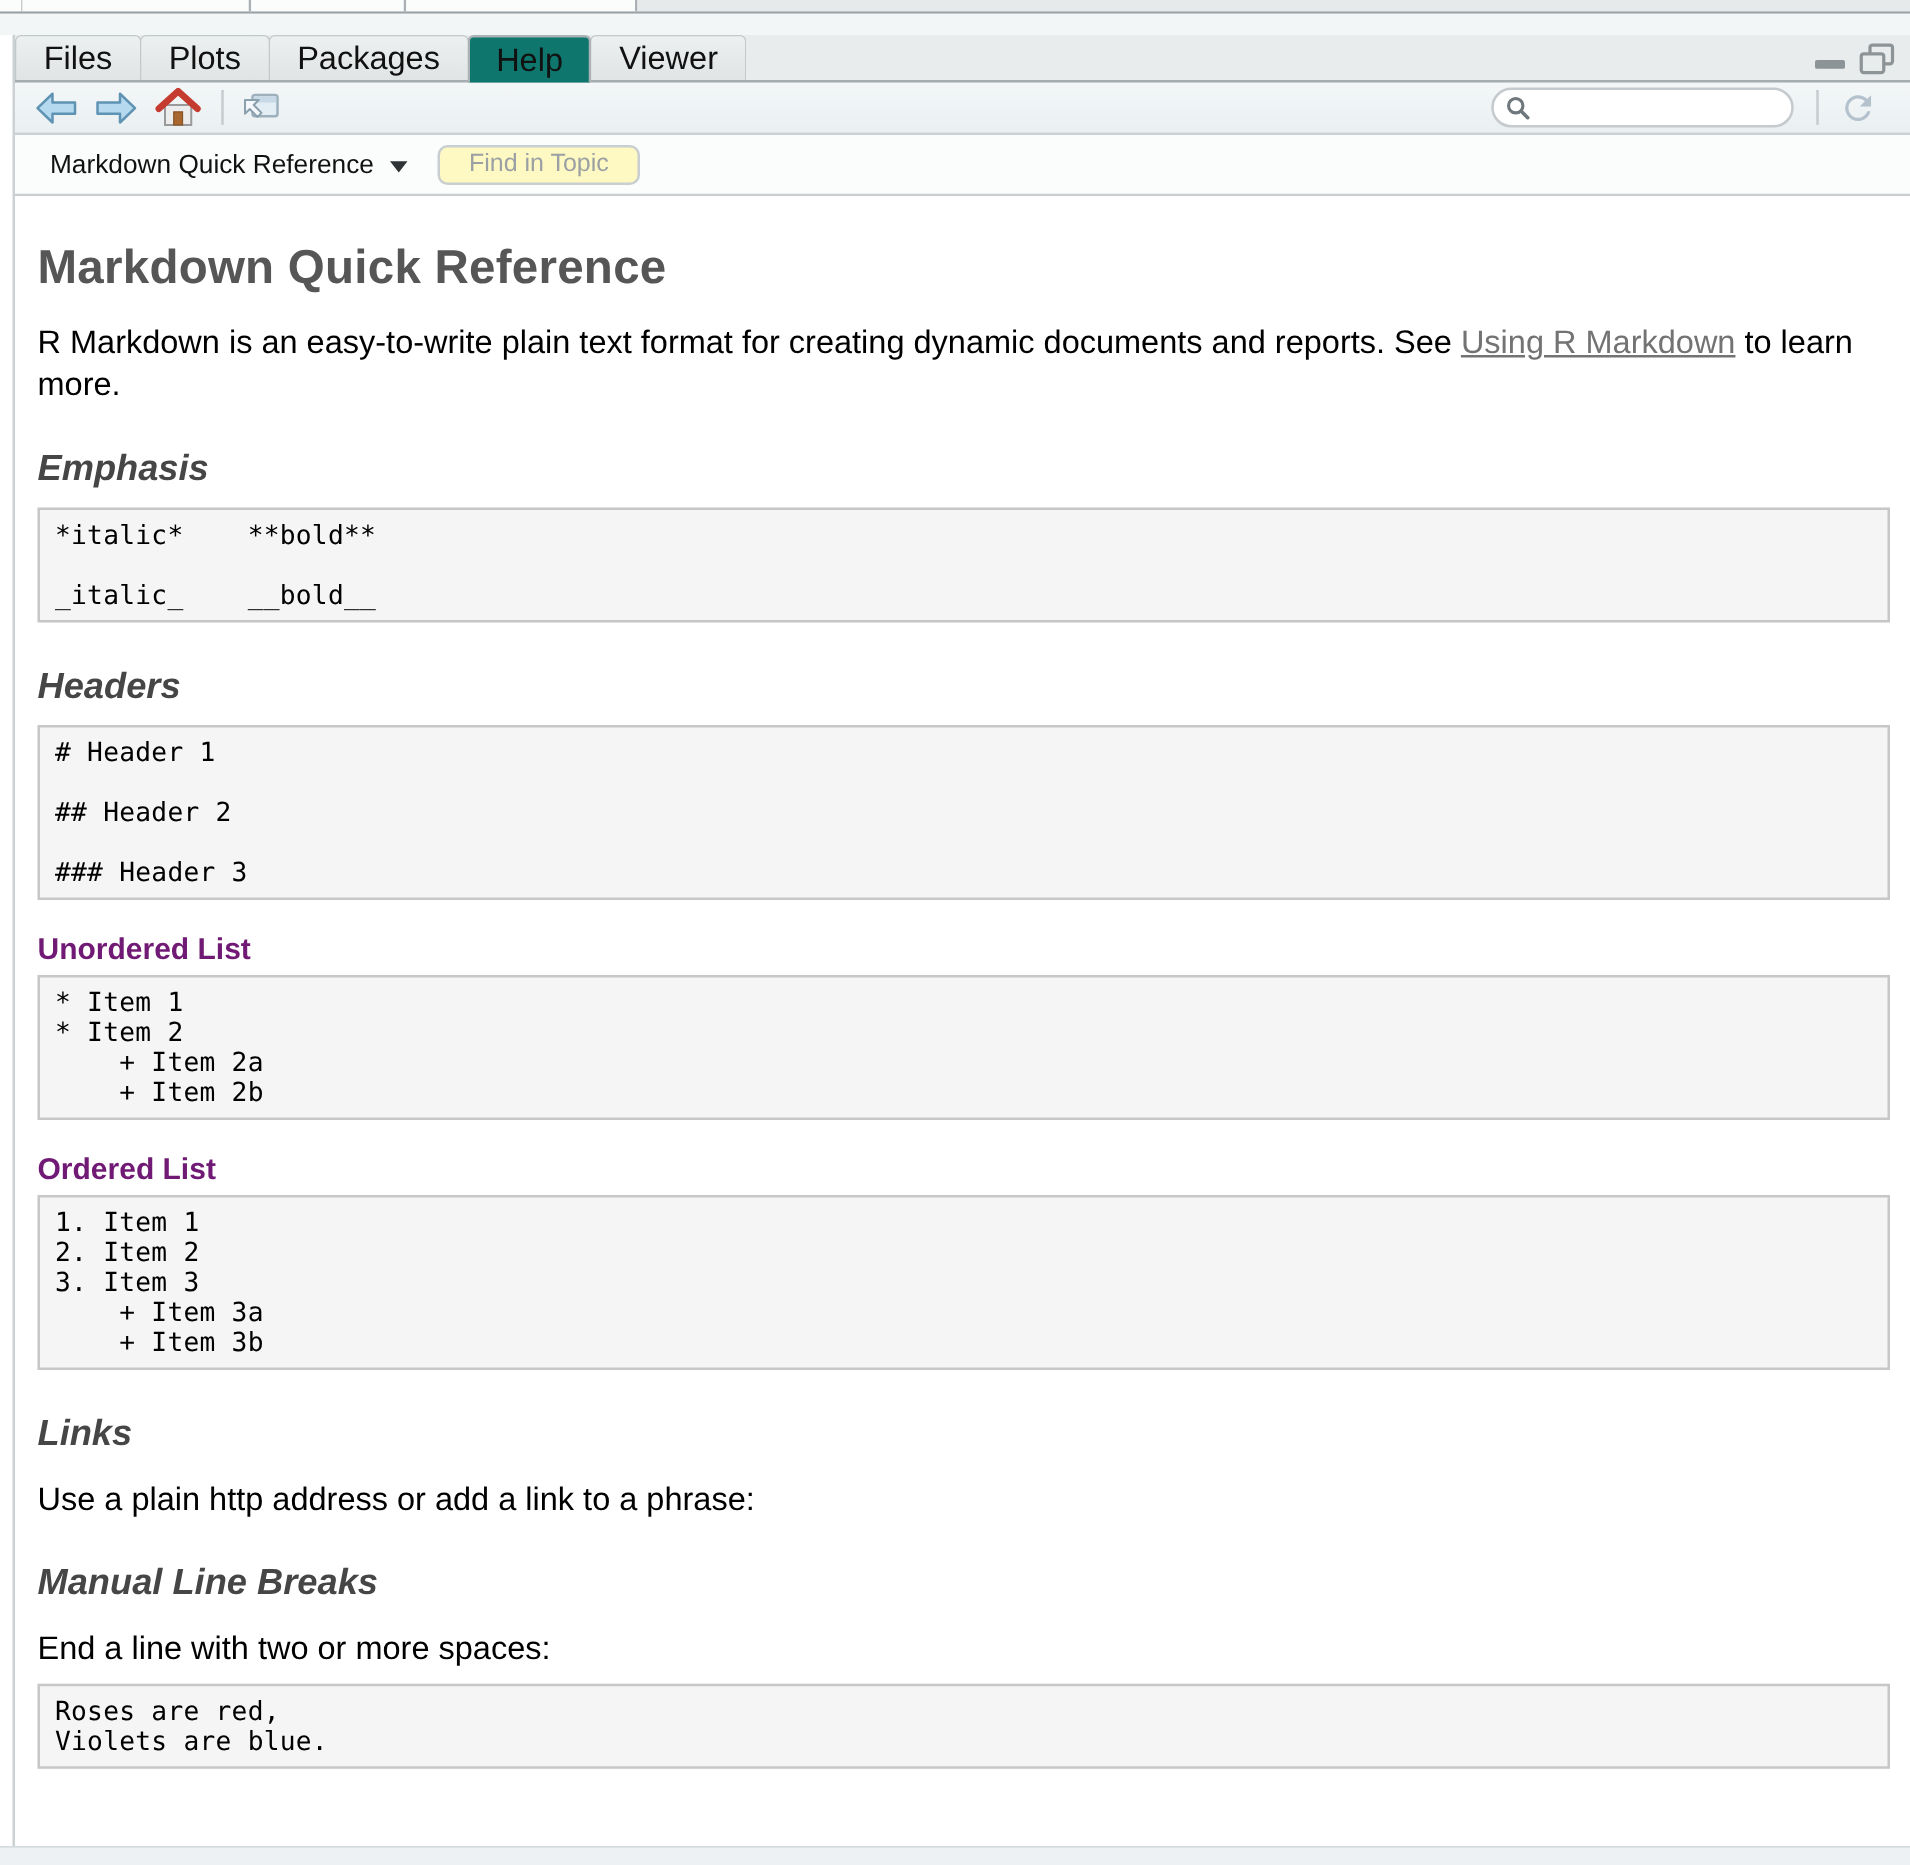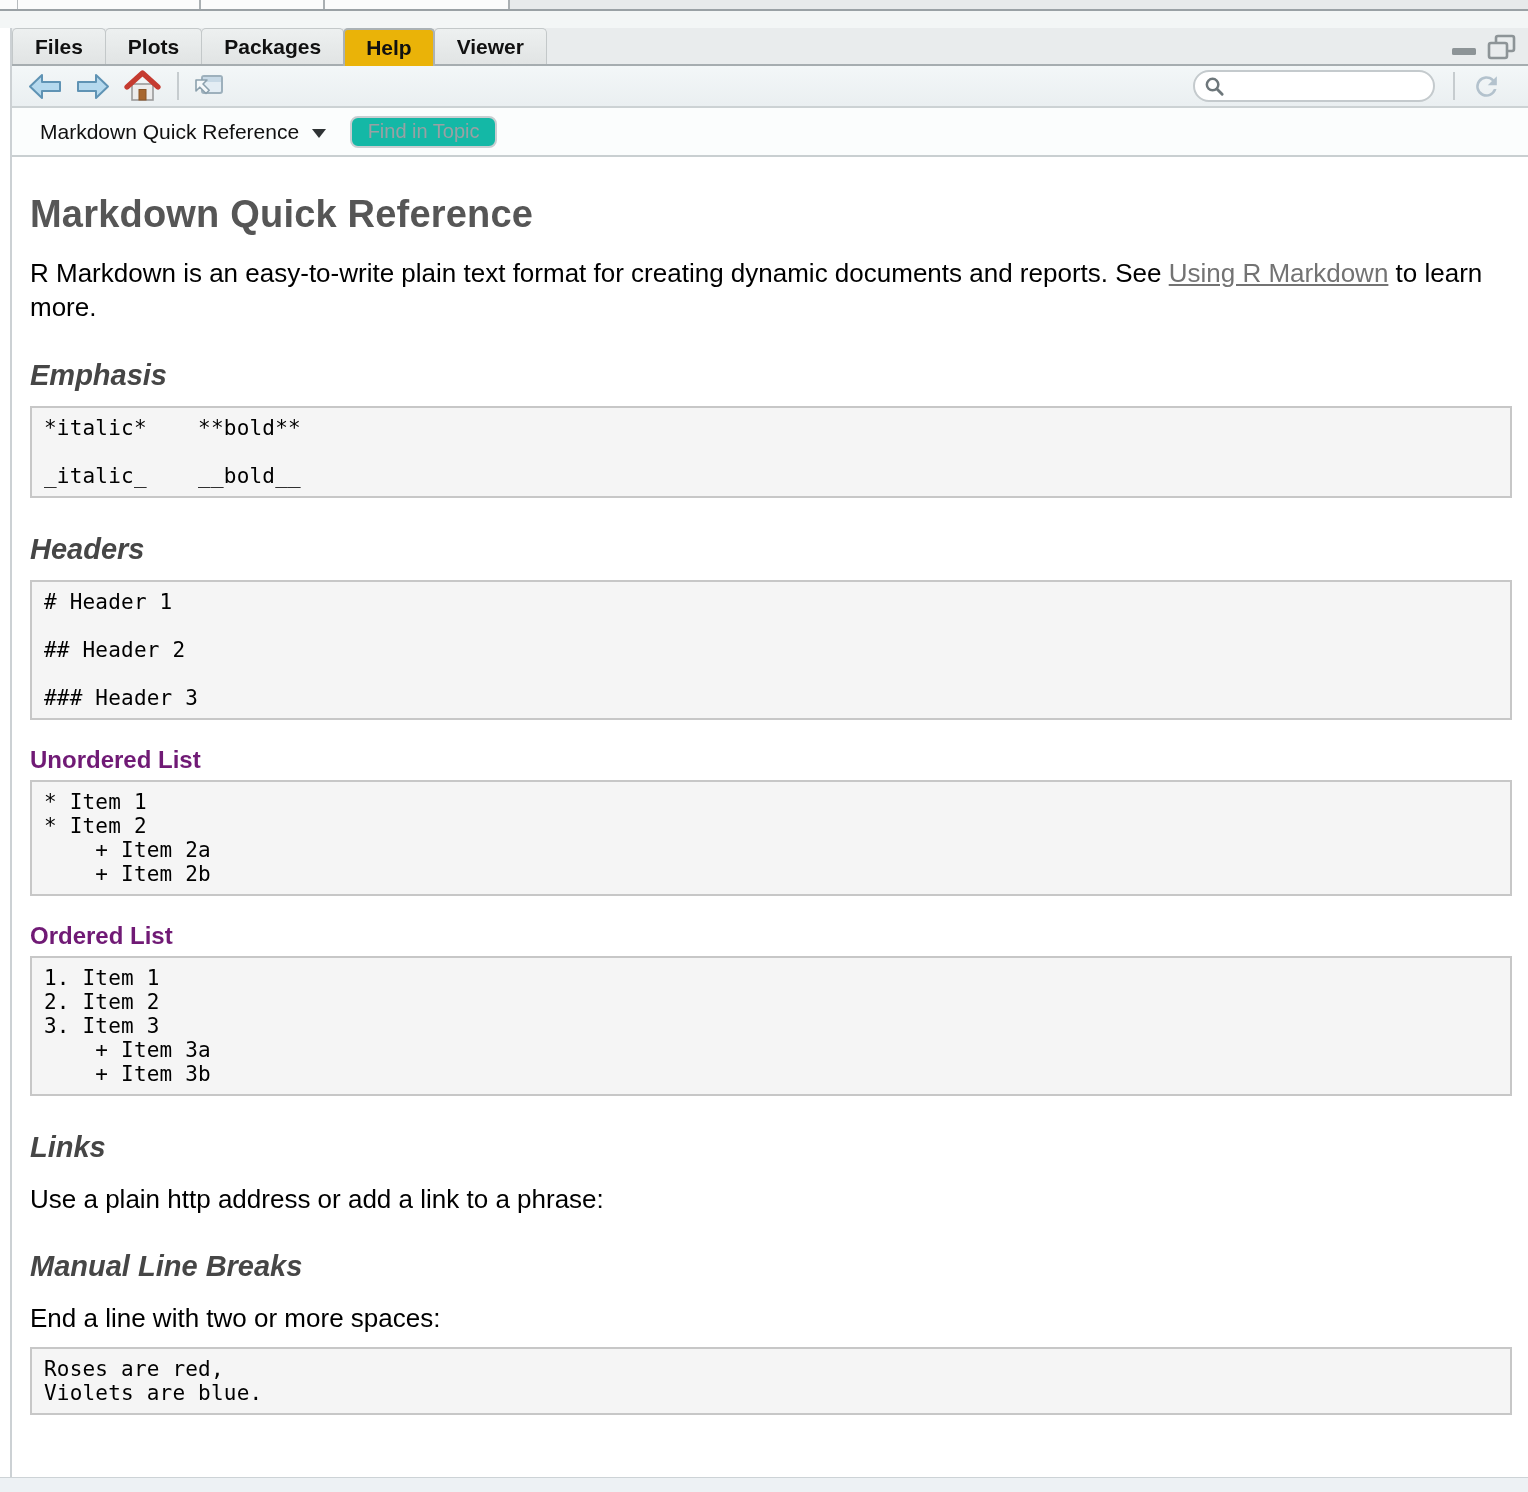--- a/index.html
+++ b/index.html
@@ -38,30 +38,30 @@
     height: 38px;
     background: #e9eced;
     display: flex;
     align-items: stretch;
     border-bottom: 2px solid #a6adb0;
     position: relative;
   }
   .tab {
     display: flex; align-items: center; justify-content: center;
     padding: 0 22px;
-    font-size: 21px; font-weight: bold; color: #111;
+    font-size: 26px; font-weight: normal; color: #111;
     background: linear-gradient(#edf0f0, #e1e4e4);
     border: 1px solid #c3c8c9;
     border-bottom: none;
     border-radius: 5px 5px 0 0;
     margin-right: -1px;
     cursor: default;
   }
   .tab.active {
-    background: #eab308;
+    background: #0f766e;
     border: 2px solid #abb2b5;
     border-bottom: none;
     margin-bottom: -2px;
     z-index: 2;
     padding: 0 21px;
   }
   .tab-controls {
     position: absolute; right: 12px; top: 0; height: 38px;
     display: flex; align-items: center; gap: 10px;
   }
@@ -102,23 +102,23 @@
   .topic-select { display: flex; align-items: center; cursor: default; }
   .topic-select .label { font-size: 21px; color: #111; }
   .caret-down {
     width: 0; height: 0; margin-left: 13px; margin-top: 3px;
     border-left: 7px solid transparent;
     border-right: 7px solid transparent;
     border-top: 9px solid #2f3335;
   }
   .find-input {
     margin-left: 24px;
-    width: 147px; height: 32px;
+    width: 162px; height: 32px;
     border: 2px solid #c9ced1; border-radius: 8px;
-    background: #14b8a6; outline: none;
+    background: #fef9c3; outline: none;
     font-size: 20px; font-family: "Liberation Sans", sans-serif;
     text-align: center; color: #333;
   }
   .find-input::placeholder { color: #9aa0a3; }
 
   
   .content {
     height: 1320px;
     background: #fff;
     overflow: hidden;

